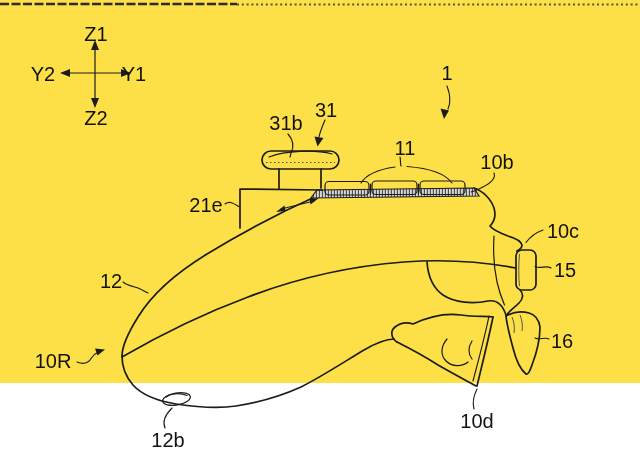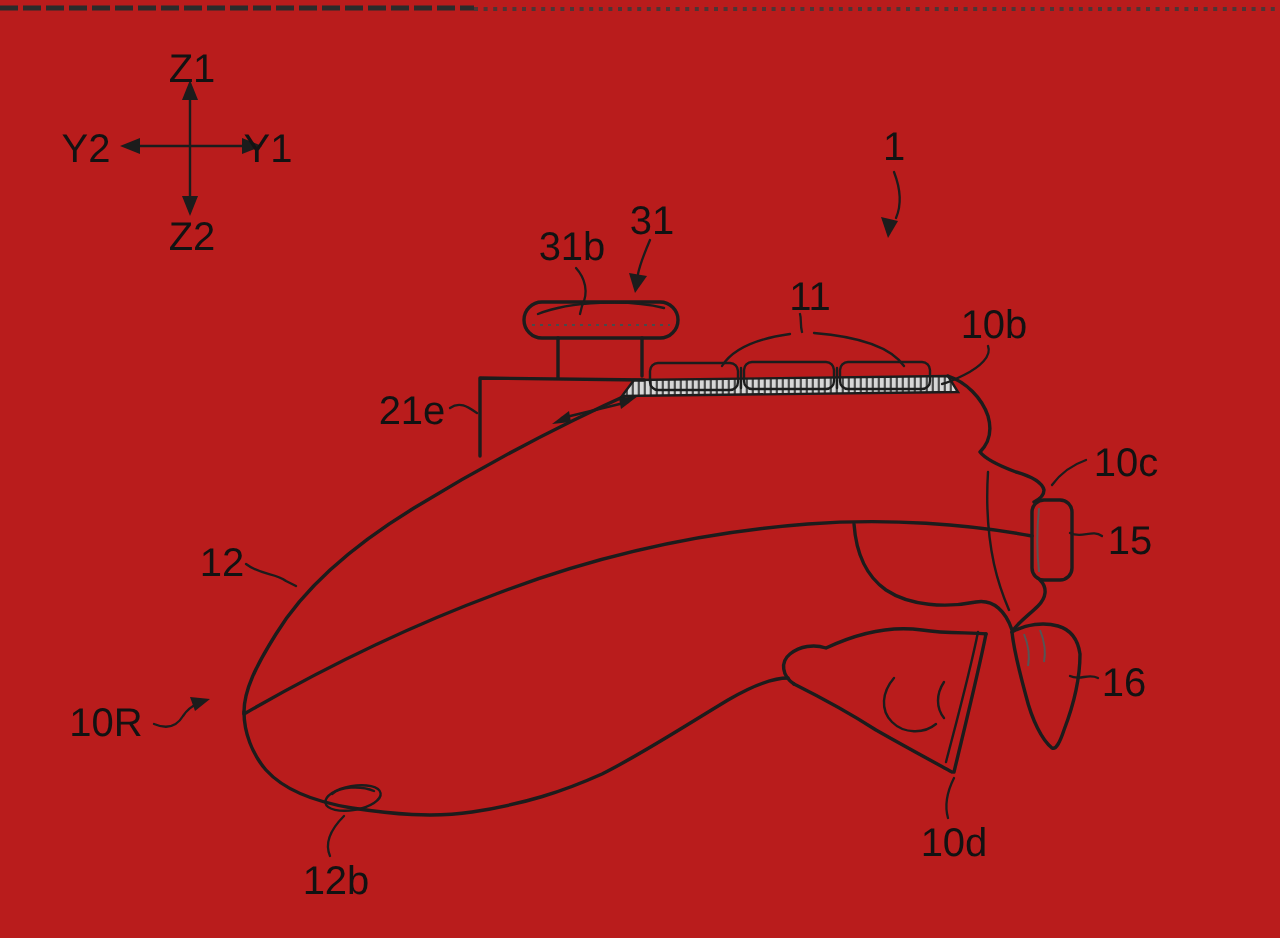--- a/index.html
+++ b/index.html
@@ -1,17 +1,17 @@
 <!DOCTYPE html>
 <html><head>
 <meta charset="utf-8">
 <style>
   html,body{margin:0;padding:0;}
   body{width:640px;height:469px;overflow:hidden;background:#ffffff;}
-  .stage{position:relative;width:640px;height:469px;background:#b91c1c;
+  .stage{position:relative;width:640px;height:383px;background:#fde047;
          font-family:"Liberation Sans", sans-serif;}
   svg{display:block;}
   .ink{stroke:#1c1c1c;fill:none;stroke-width:1.7;stroke-linecap:round;stroke-linejoin:round;}
   .thin{stroke:#1c1c1c;fill:none;stroke-width:1.2;stroke-linecap:round;stroke-linejoin:round;}
   .leader{stroke:#1c1c1c;fill:none;stroke-width:1.15;stroke-linecap:round;stroke-linejoin:round;}
   .head{fill:#1c1c1c;stroke:none;}
   .reflabel{font-family:"Liberation Sans", sans-serif;font-size:20px;fill:#121212;}
   .shade{stroke:#555;fill:none;stroke-width:1;}
 </style>
 </head>

